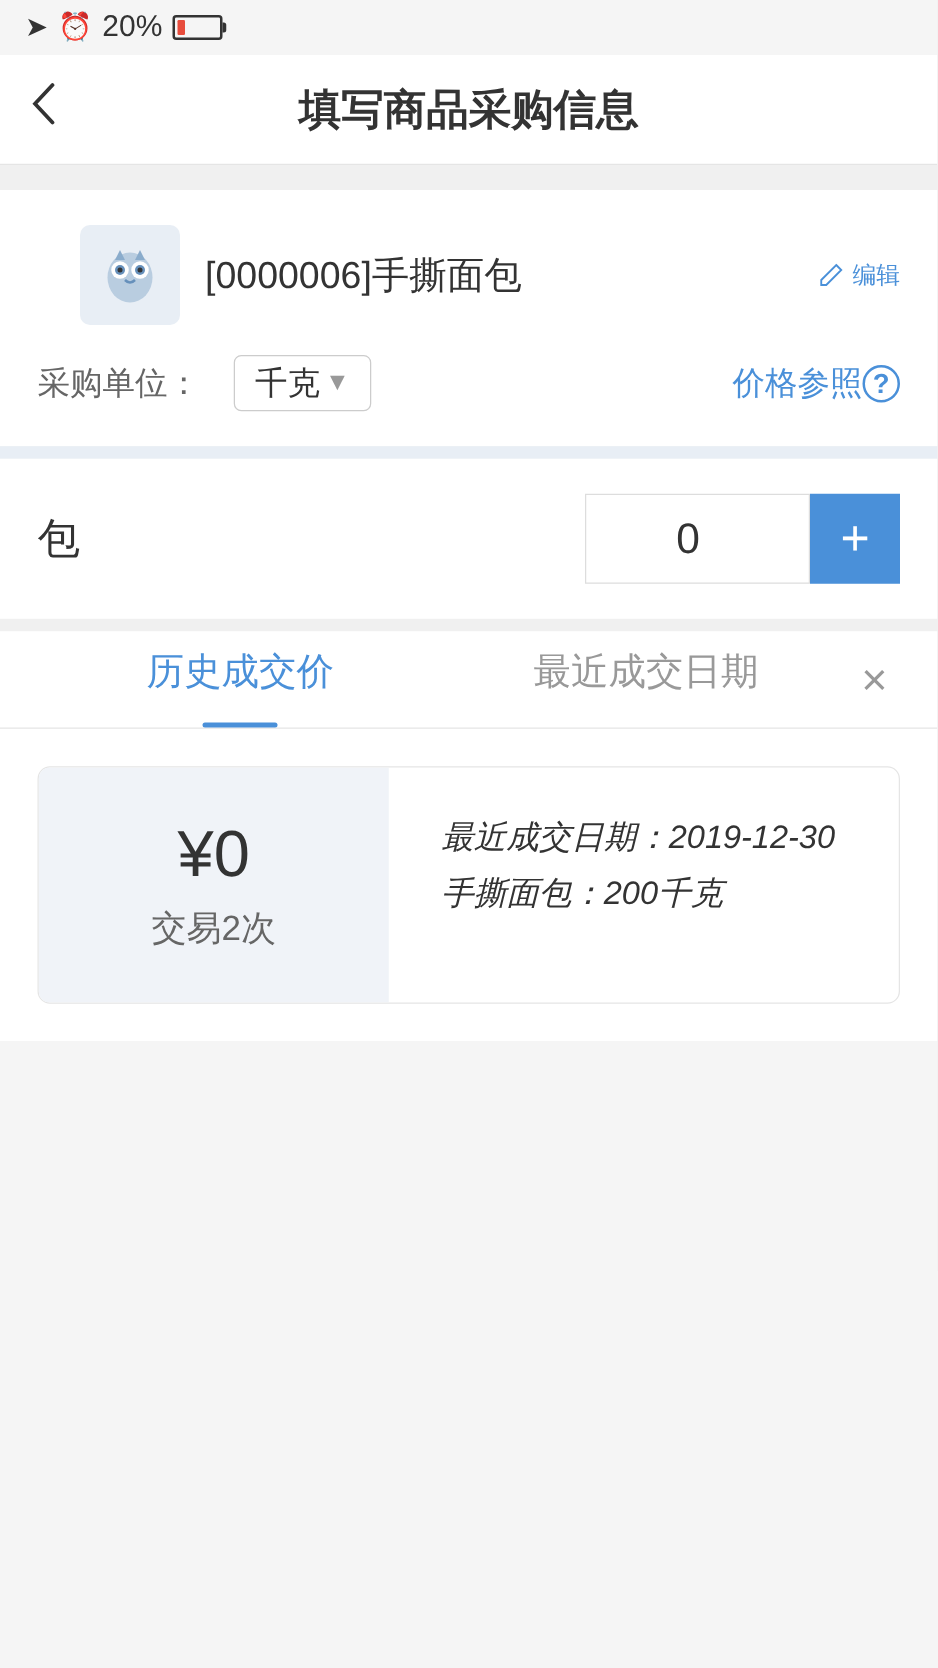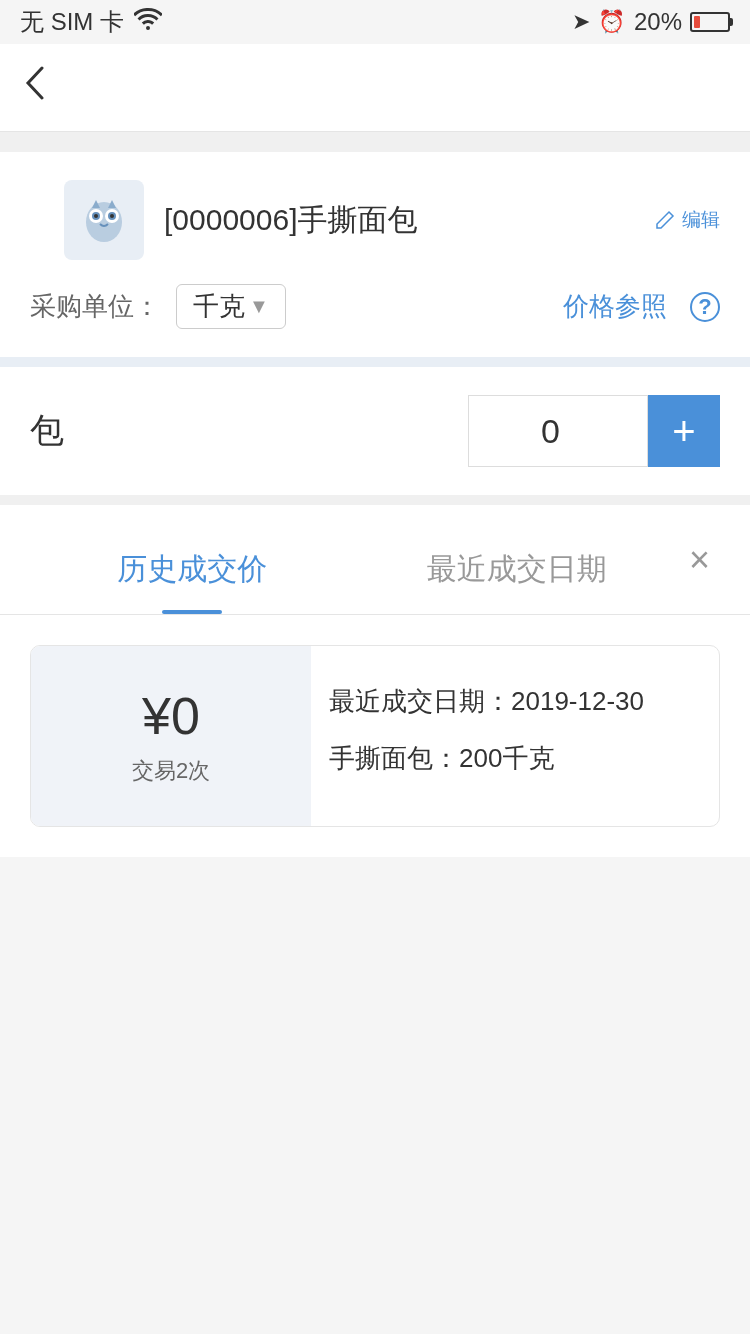--- a/index.html
+++ b/index.html
@@ -136,21 +136,21 @@
       cursor: pointer;
     }
     .product-footer {
       display: flex;
       align-items: center;
       justify-content: space-between;
     }
     .unit-section {
       display: flex;
       align-items: center;
-      gap: 16px;
+      gap: 27px;
       font-size: 26px;
       color: #666;
     }
     .unit-badge {
       display: flex;
       align-items: center;
       gap: 4px;
       border: 1px solid #ccc;
       border-radius: 6px;
       padding: 4px 16px;
@@ -160,21 +160,21 @@
     }
     .unit-arrow {
       font-size: 20px;
       color: #999;
     }
     .price-ref {
       font-size: 26px;
       color: #4a90d9;
       display: flex;
       align-items: center;
-      gap: 23px;
+      gap: 0;
       cursor: pointer;
     }
     .price-ref-icon {
       width: 30px;
       height: 30px;
       border-radius: 50%;
       border: 2px solid #4a90d9;
       display: inline-flex;
       align-items: center;
       justify-content: center;
@@ -250,21 +250,21 @@
     .tabs {
       display: flex;
       align-items: center;
       border-bottom: 1px solid #e5e5e5;
       padding: 0 30px;
       position: relative;
     }
     .tab-item {
       flex: 1;
       text-align: center;
-      padding: 44px 0 24px;
+      padding: 12px 0 24px;
       font-size: 30px;
       color: #999;
       cursor: pointer;
       position: relative;
     }
     .tab-item.active {
       color: #4a90d9;
       font-weight: 500;
     }
     .tab-item.active::after {
@@ -303,71 +303,65 @@
       align-items: center;
       justify-content: center;
       padding: 40px 20px;
     }
     .history-price {
       font-size: 52px;
       color: #333;
       font-weight: 300;
     }
     .history-count {
-      font-size: 22px;
+      font-size: 28px;
       color: #666;
       margin-top: 10px;
     }
     .history-right {
       flex: 1;
-      padding: 36px 18px;
+      padding: 36px 42px;
       display: flex;
       flex-direction: column;
-      gap: 18px;
+      gap: 6px;
+      font-style: italic;
     }
     .history-detail {
       font-size: 26px;
       color: #333;
       line-height: 1.5;
     }
 
     
     .page-bg {
       background: #f5f5f5;
       min-height: 600px;
     }
   </style>
 </head>
 <body>
 
 <div class="status-bar">
-  <div class="status-left">
-    <span>无 SIM 卡</span>
-    <span>
-      <svg width="28" height="22" viewBox="0 0 28 22" fill="#333">
-        <path d="M14 18a2 2 0 110 4 2 2 0 010-4zm0-6c2.4 0 4.6 1 6.2 2.6l-2.1 2.1A5 5 0 0014 15a5 5 0 00-4.1 1.7L7.8 14.6A8 8 0 0114 12zm0-6c4.1 0 7.8 1.7 10.5 4.4l-2.1 2.1A11 11 0 0014 9a11 11 0 00-8.4 3.5L3.5 10.4A14 14 0 0114 6zm0-6C19.8 0 25.1 2.3 29 6.1l-2.1 2.1A17 17 0 0014 3 17 17 0 001.1 8.2L-1 6.1A20 20 0 0114 0z"></path>
-      </svg>
-    </span>
-  </div>
   <div class="status-right">
     <span style="font-size:22px;">➤</span>
     <span style="font-size:22px;">⏰</span>
     <span>20%</span>
     <div class="battery-icon">
       <div class="battery-fill"></div>
     </div>
   </div>
 </div>
 
 <div class="nav-bar">
   <div class="nav-back">
     <svg width="20" height="34" viewBox="0 0 20 34" fill="none" stroke="#333" stroke-width="3" stroke-linecap="round">
       <polyline points="18,2 4,17 18,32"></polyline>
     </svg>
   </div>
+  <div class="nav-title">填写商品采购信息</div>
 </div>
 
 <div class="product-card">
   <div class="product-header">
     <div class="product-left">
       <div class="product-thumbnail">
         <svg width="60" height="60" viewBox="0 0 60 60" fill="none">
 
           <ellipse cx="30" cy="32" rx="18" ry="20" fill="#8aaccc" opacity="0.5"></ellipse>
           <circle cx="22" cy="26" r="7" fill="white"></circle>

